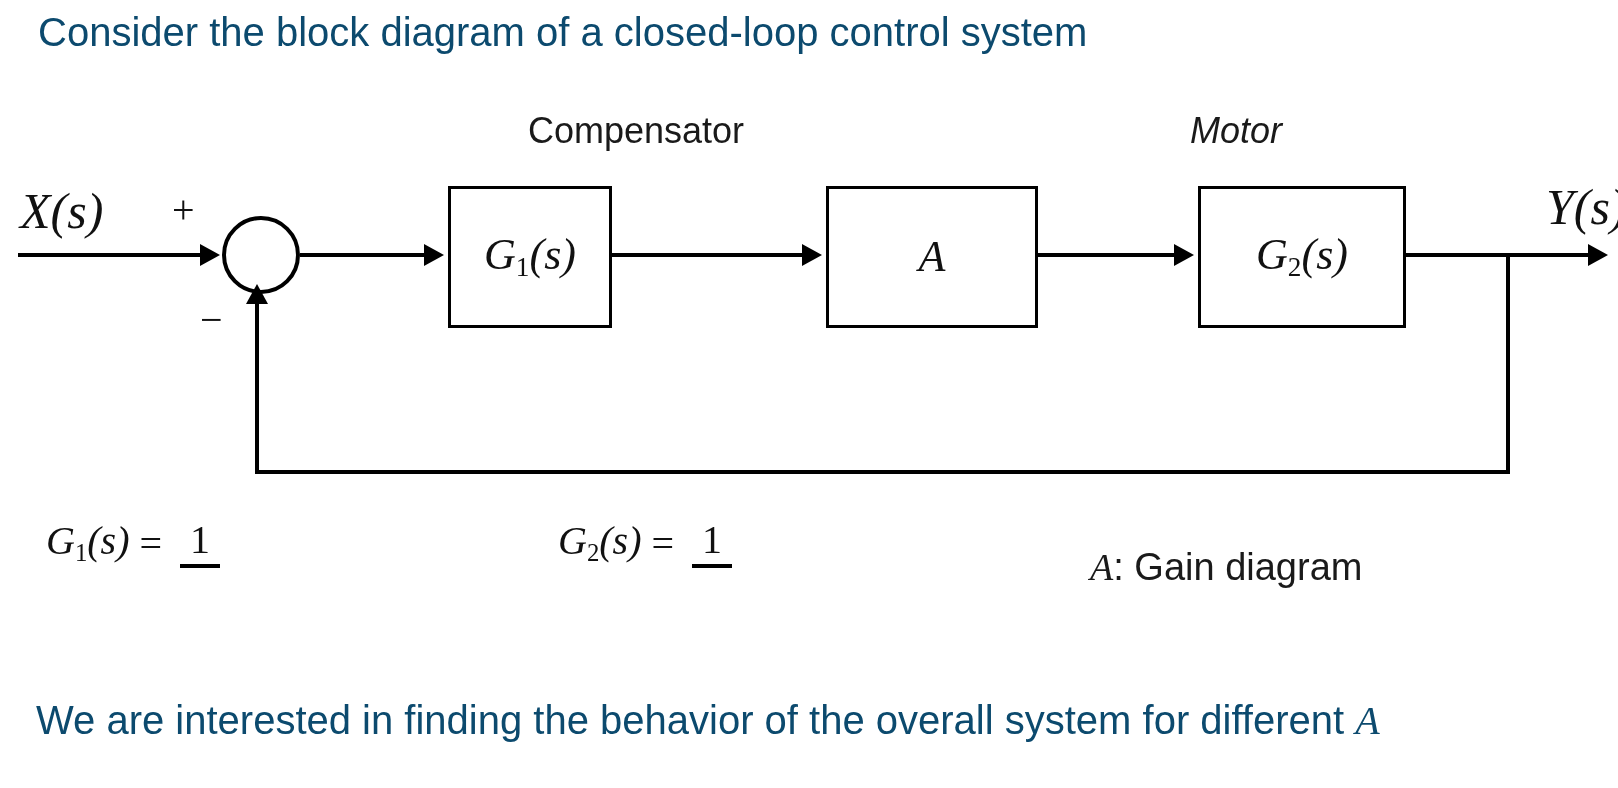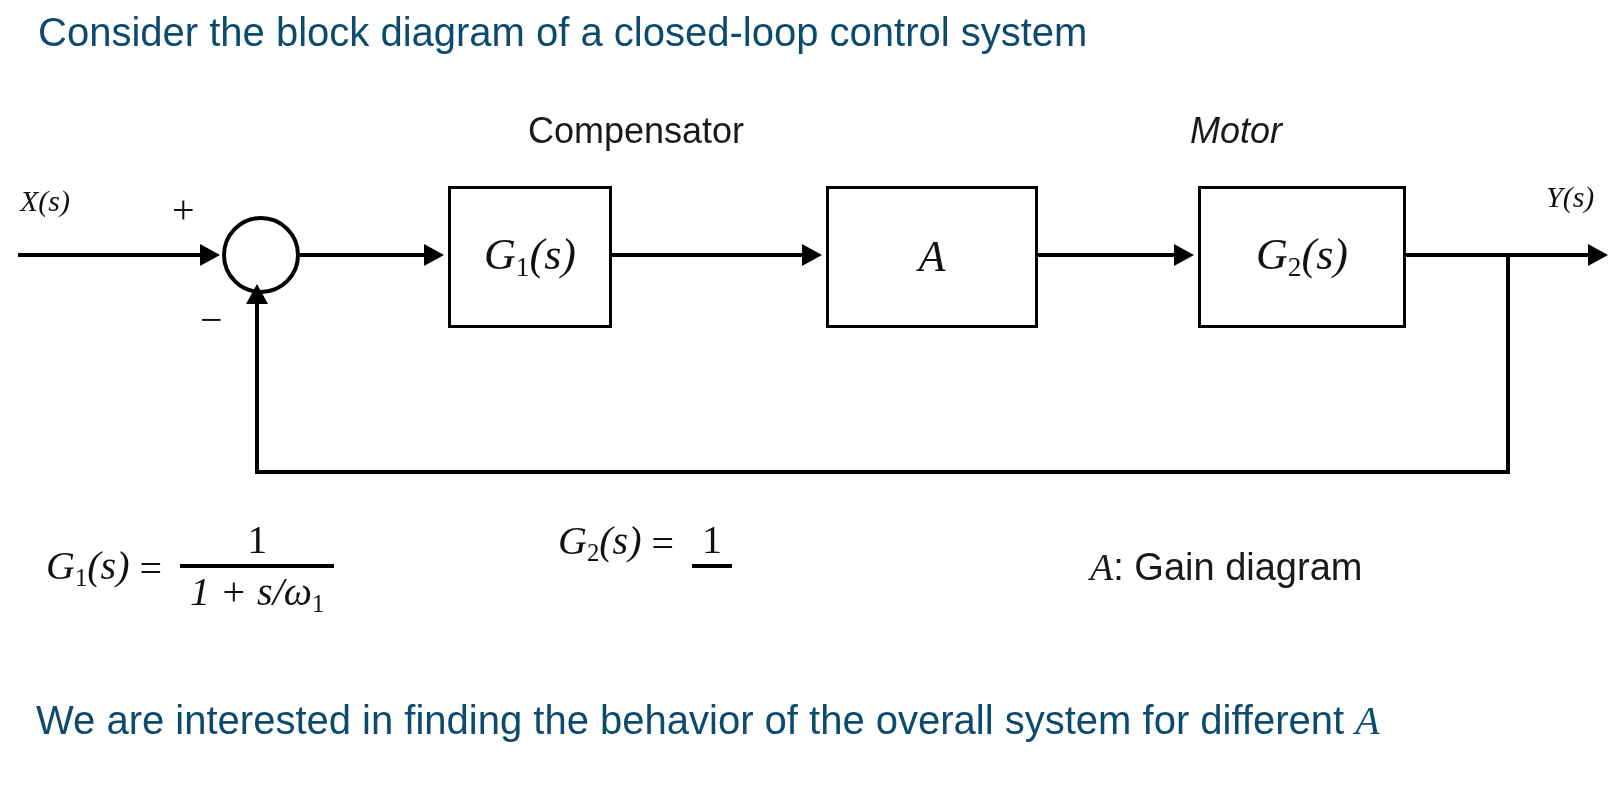--- a/index.html
+++ b/index.html
@@ -43,21 +43,21 @@
     white-space: nowrap;
     text-align: left;
   }
   #label-compensator { left: 528px; top: 113px; width: 230px; }
   #label-motor       { left: 1190px; top: 113px; width: 230px; font-style: italic; }
 
   
   .siglabel {
     font-family: "Liberation Serif", serif;
     font-style: italic;
-    font-size: 30px;
+    font-size: 50px;
     line-height: 1;
     white-space: nowrap;
     color: #111111;
   }
   #label-xs { left: 20px; top: 186px; }
   #label-ys { left: 1518px; top: 182px; margin-left: 28px; }
 
   .signop {
     font-family: "Liberation Serif", serif;
     font-size: 40px;
@@ -223,21 +223,20 @@
 <div class="abs block" id="block-g2">
   <span class="block-text"><span>G</span><sub>2</sub><span>(s)</span></span>
 </div>
 
 <div class="abs equation" id="eq-g1">
   <span><span>G</span><sub>1</sub><span>(s)</span></span>
   <span class="eq-sign">=</span>
   <span class="frac">
     <span class="num">1</span>
     <span class="bar"></span>
-    <span class="den"><span>1 + s/</span><span>ω</span><sub>1</sub></span>
   </span>
 </div>
 
 <div class="abs equation" id="eq-g2">
   <span><span>G</span><sub>2</sub><span>(s)</span></span>
   <span class="eq-sign">=</span>
   <span class="frac">
     <span class="num">1</span>
     <span class="bar"></span>
   </span>

